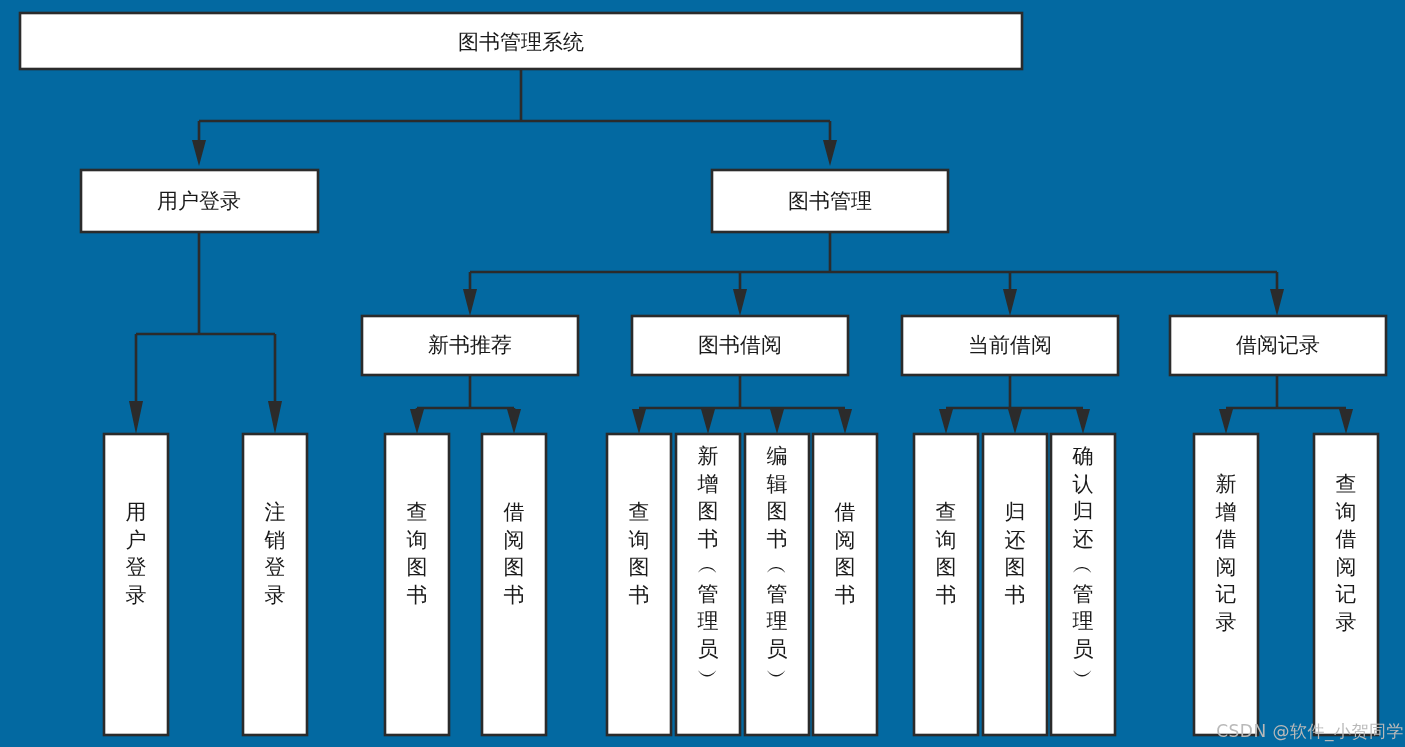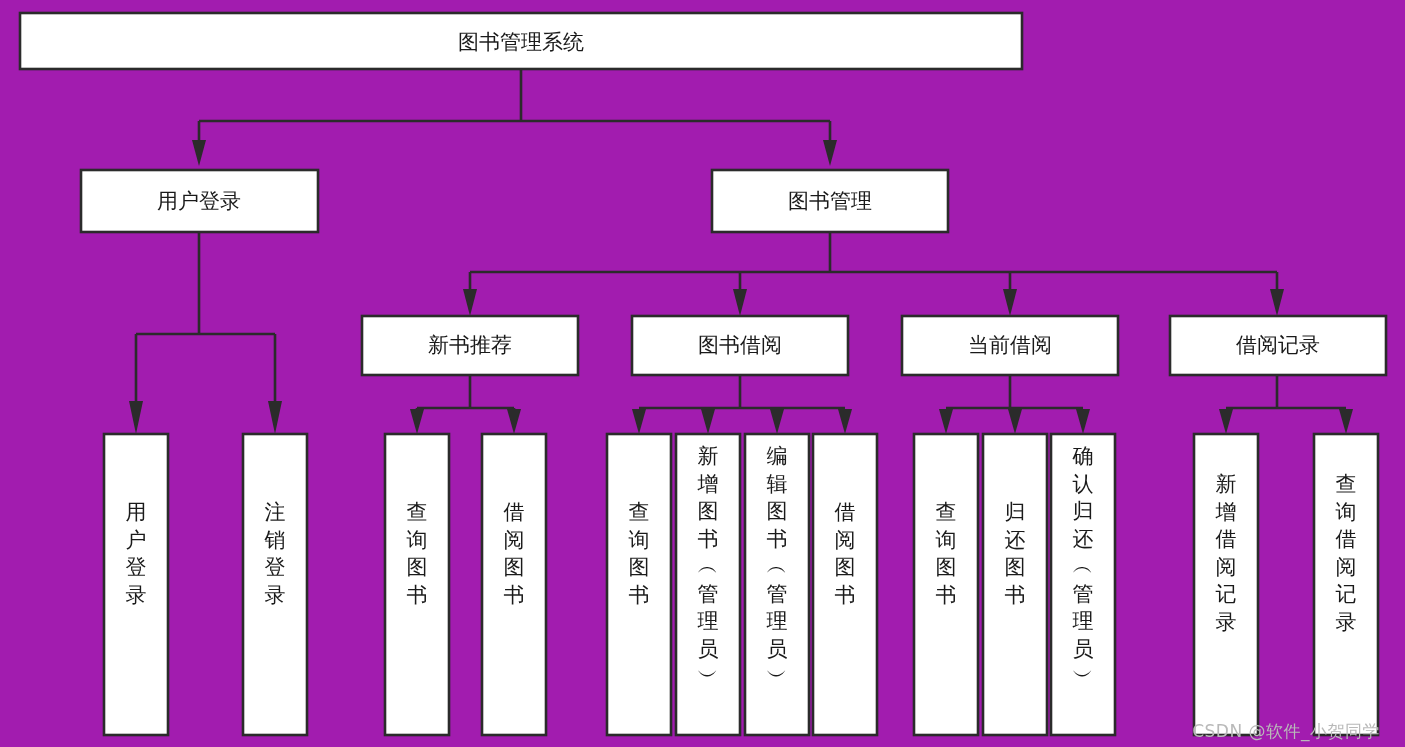--- a/index.html
+++ b/index.html
@@ -7,21 +7,21 @@
     padding: 0;
     background: #ffffff;
   }
   body {
     font-family: "Liberation Sans", "DejaVu Sans", sans-serif;
   }
   #diagram-root {
     position: relative;
     width: 1405px;
     height: 747px;
-    background: #a21caf;
+    background: #0369a1;
     overflow: hidden;
   }
   svg#flow-svg {
     position: absolute;
     left: 0;
     top: 0;
     width: 1405px;
     height: 747px;
   }
   .node-box {
@@ -52,21 +52,21 @@
     dominant-baseline: middle;
   }
   .leaf-label {
     font-family: "DejaVu Sans", "Liberation Sans", sans-serif;
     font-size: 21px;
     fill: #1a1a1a;
     text-anchor: middle;
   }
   .watermark {
     position: absolute;
-    right: 25px;
+    right: 1px;
     bottom: 4px;
     font-family: "DejaVu Sans", "Liberation Sans", sans-serif;
     font-size: 17px;
     color: #b9b9b9;
     letter-spacing: 0.5px;
     white-space: nowrap;
     pointer-events: none;
   }
 </style>
 </head>

